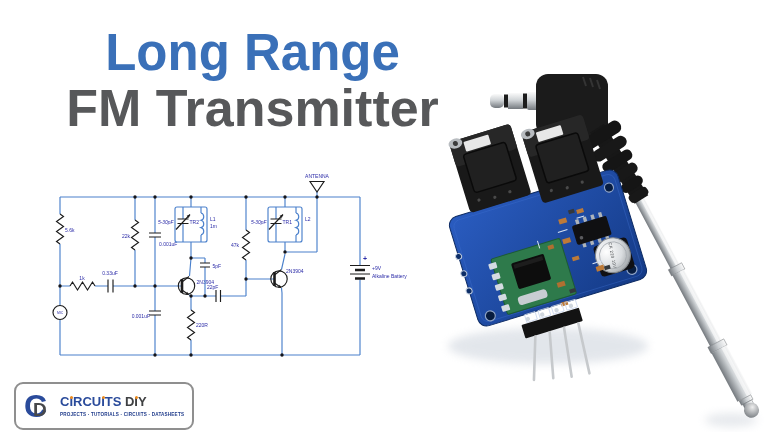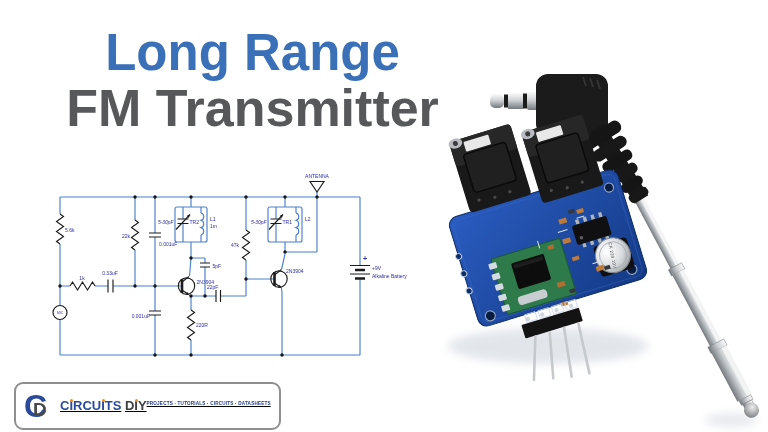--- a/index.html
+++ b/index.html
@@ -19,21 +19,21 @@
   .lbl-sm{font-size:5px;}
   .lbl-range{font-size:4.9px;font-style:italic;fill:#8a8fd8;}
   .lbl-bat{font-size:5px;fill:#8fa6d8;}
   .lbl-plus{font-size:7px;font-weight:bold;fill:#23329c;}
   .lbl-mic{font-size:3.4px;}
   
   .photo{position:absolute;left:436px;top:48px;width:330px;height:384px;}
   
   .logo{position:absolute;left:14px;top:382px;height:38px;background:#fff;border:2px solid #8f8f8f;
         border-radius:9px;display:flex;align-items:center;gap:6px;padding:3px 8px;}
-  .logo-text{display:flex;flex-direction:row;text-decoration:underline;}
+  .logo-text{display:flex;flex-direction:column;}
   .logo-title{position:relative;font-weight:bold;font-size:13px;letter-spacing:0;white-space:nowrap;line-height:1.1;}
   .lt-blue{color:#2a4b9b;}
   .lt-dark{color:#3f4042;margin-left:3.5px;}
   .idot{position:absolute;width:3px;height:3px;border-radius:50%;background:#ef8c1d;top:0.5px;}
   .idot.d1{left:9.9px;} .idot.d2{left:41.7px;} .idot.d3{left:74.9px;}
   .logo-tagline{font-size:4.6px;color:#1e3a8a;font-weight:bold;letter-spacing:.2px;margin-top:2px;white-space:nowrap;}
 </style>
 </head>
 <body>
 

